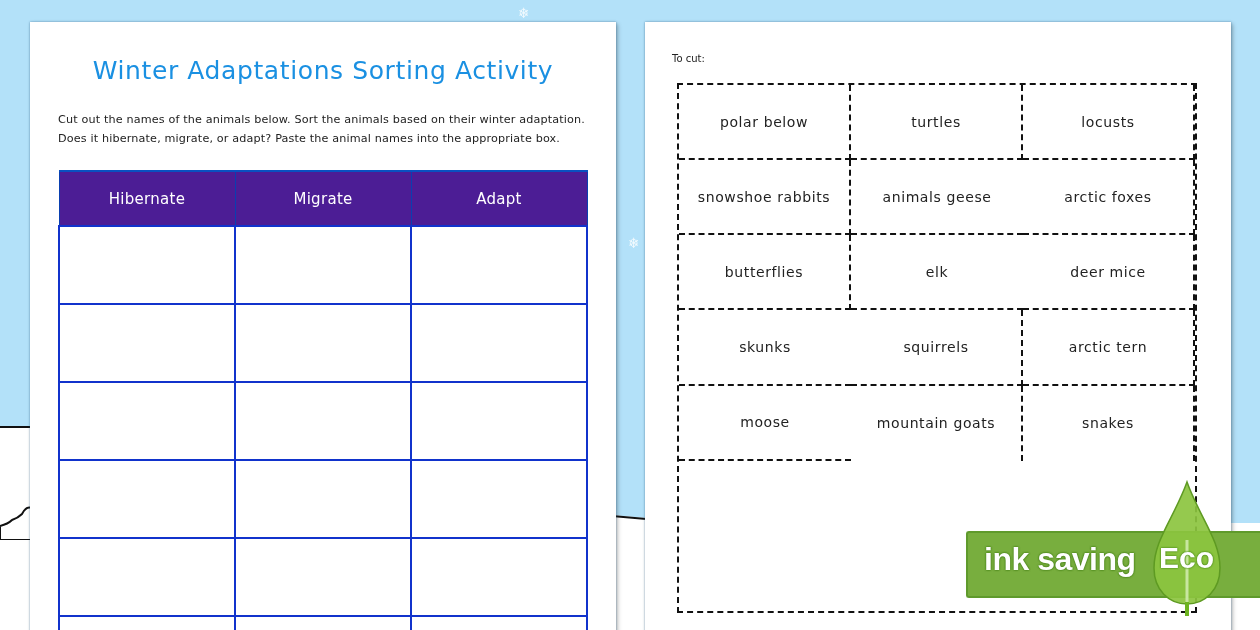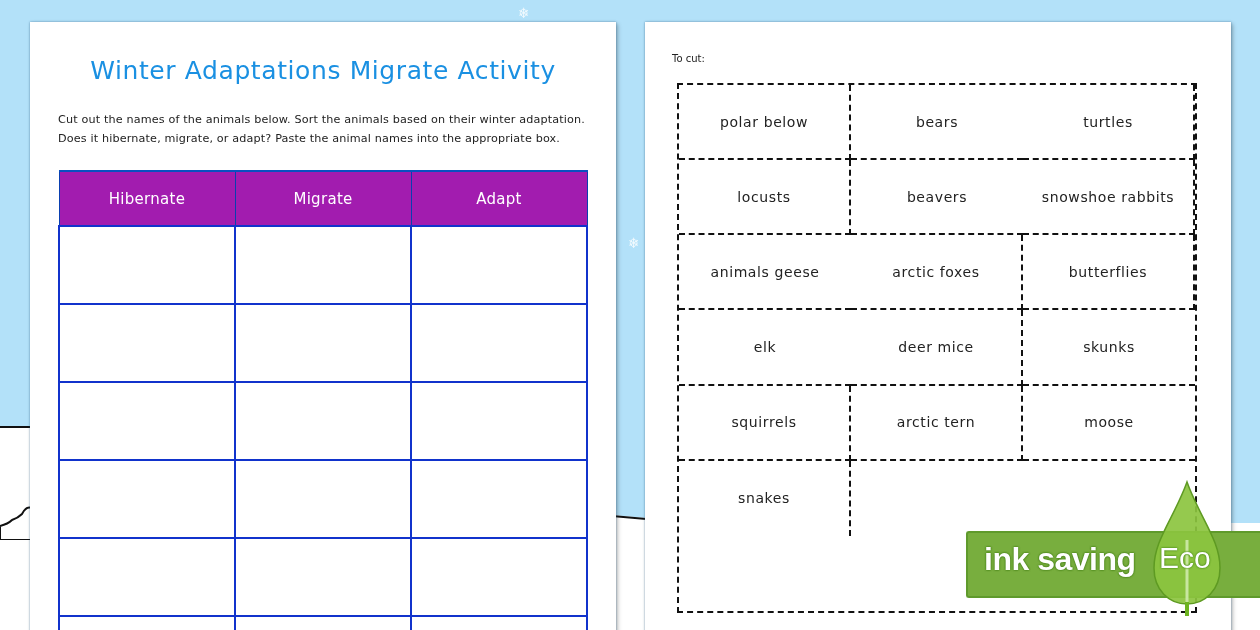--- a/index.html
+++ b/index.html
@@ -46,21 +46,21 @@
   .instructions {
     position: absolute; left: 28px; top: 88px; width: 540px;
     font-size: 11.2px; line-height: 19px; color: #222;
     letter-spacing: 0.15px;
   }
   .sort-table {
     position: absolute; left: 28px; top: 148px; width: 530px;
     border-collapse: collapse;
   }
   .sort-table th {
-    background: #a21caf; color: #fff; height: 55px;
+    background: #4c1d95; color: #fff; height: 55px;
     font-weight: normal; font-size: 15px; letter-spacing: 0.3px;
     border: 1.5px solid #0a3fb0; border-top: 2px solid #0a50c0;
     width: 33.33%;
   }
   .sort-table td {
     height: 78px; border: 2px solid #1133cc; background: #fff;
   }
 
   .to-cut-label {
     position: absolute; left: 27px; top: 31px;
@@ -93,39 +93,39 @@
     color: #ffffff; font-size: 32px; letter-spacing: -0.5px;
     font-family: "Liberation Sans", sans-serif;
     text-shadow: 0 0 2px #3e7a10, 0 0 2px #3e7a10;
     font-weight: bold;
   }
   .eco-leaf {
     position: absolute; left: 1142px; top: 478px;
   }
   .eco-word {
     position: absolute; left: 1159px; top: 541px;
-    color: #ffffff; font-weight: normal; font-size: 30px;
+    color: #ffffff; font-weight: bold; font-size: 30px;
     font-family: "Liberation Sans", sans-serif;
     text-shadow: 0 0 2px #4a8a18, 0 0 2px #4a8a18;
   }
 </style>
 </head>
 <body>
 
 <div class="snow-left"></div>
 <svg class="hill-svg" width="40" height="60" viewBox="0 0 40 60">
   <path d="M0 46 Q8 44 12 40 Q18 38 22 34 Q26 26 32 28 L40 28 L40 60 L0 60 Z" fill="#fff" stroke="#111" stroke-width="2"></path>
 </svg>
 <div class="snow-mid"></div>
 <div class="snow-right"></div>
 <div class="snowflake" style="left:518px;top:6px;">❄</div>
 <div class="snowflake" style="left:628px;top:236px;">❄</div>
 
 <div class="page page-left">
-  <h1 class="title">Winter Adaptations Migrate Activity</h1>
+  <h1 class="title">Winter Adaptations Sorting Activity</h1>
   <div class="instructions">
     <div>Cut out the names of the animals below. Sort the animals based on their winter adaptation.</div>
     <div>Does it hibernate, migrate, or adapt? Paste the animal names into the appropriate box.</div>
   </div>
   <table class="sort-table">
     <thead>
       <tr>
         <th>Hibernate</th>
         <th>Migrate</th>
         <th>Adapt</th>
@@ -163,40 +163,39 @@
           <td></td>
         </tr>
     </tbody>
   </table>
 </div>
 
 <div class="page page-right">
   <div class="to-cut-label">To cut:</div>
   <div class="cut-grid">
     <div class="cut-cell">polar below</div>
-    <div class="cut-cell col-3">bears</div>
 
     <div class="cut-cell">turtles</div>
     <div class="cut-cell">locusts</div>
-    <div class="cut-cell col-3">beavers</div>
 
     <div class="cut-cell">snowshoe rabbits</div>
     <div class="cut-cell col-3">animals geese</div>
 
     <div class="cut-cell">arctic foxes</div>
     <div class="cut-cell">butterflies</div>
     <div class="cut-cell col-3">elk</div>
 
     <div class="cut-cell">deer mice</div>
     <div class="cut-cell col-3">skunks</div>
 
     <div class="cut-cell">squirrels</div>
     <div class="cut-cell">arctic tern</div>
     <div class="cut-cell col-3">moose</div>
 
+    <div class="cut-cell row-7">mountain goats</div>
     <div class="cut-cell row-7">snakes</div>
     <div class="cut-cell row-7 col-3"></div>
   </div>
 </div>
 
 <div class="eco-badge">
   <span class="eco-text">ink saving</span>
 </div>
 <svg class="eco-leaf" width="90" height="140" viewBox="0 0 90 140">
   <path d="M45 4 C58 40 78 62 78 90 C78 112 63 126 45 126 C27 126 12 112 12 90 C12 62 32 40 45 4 Z" fill="#8cc43f" fill-opacity="0.92" stroke="#5e9a22" stroke-width="1.5"></path>

